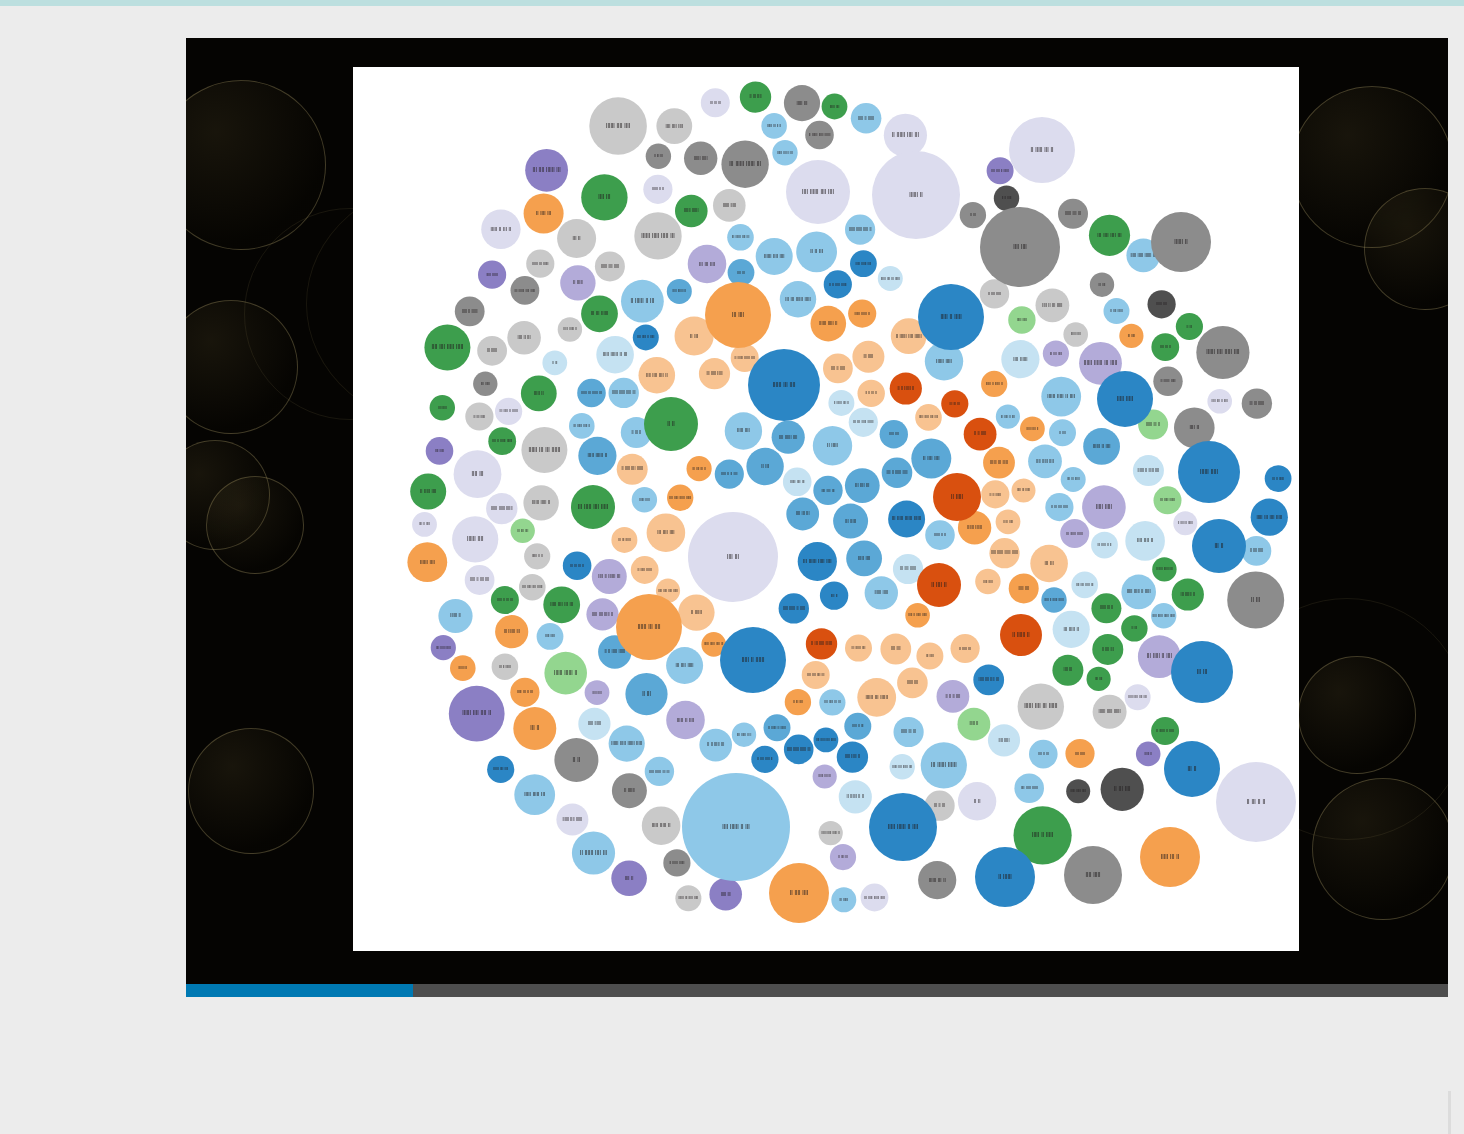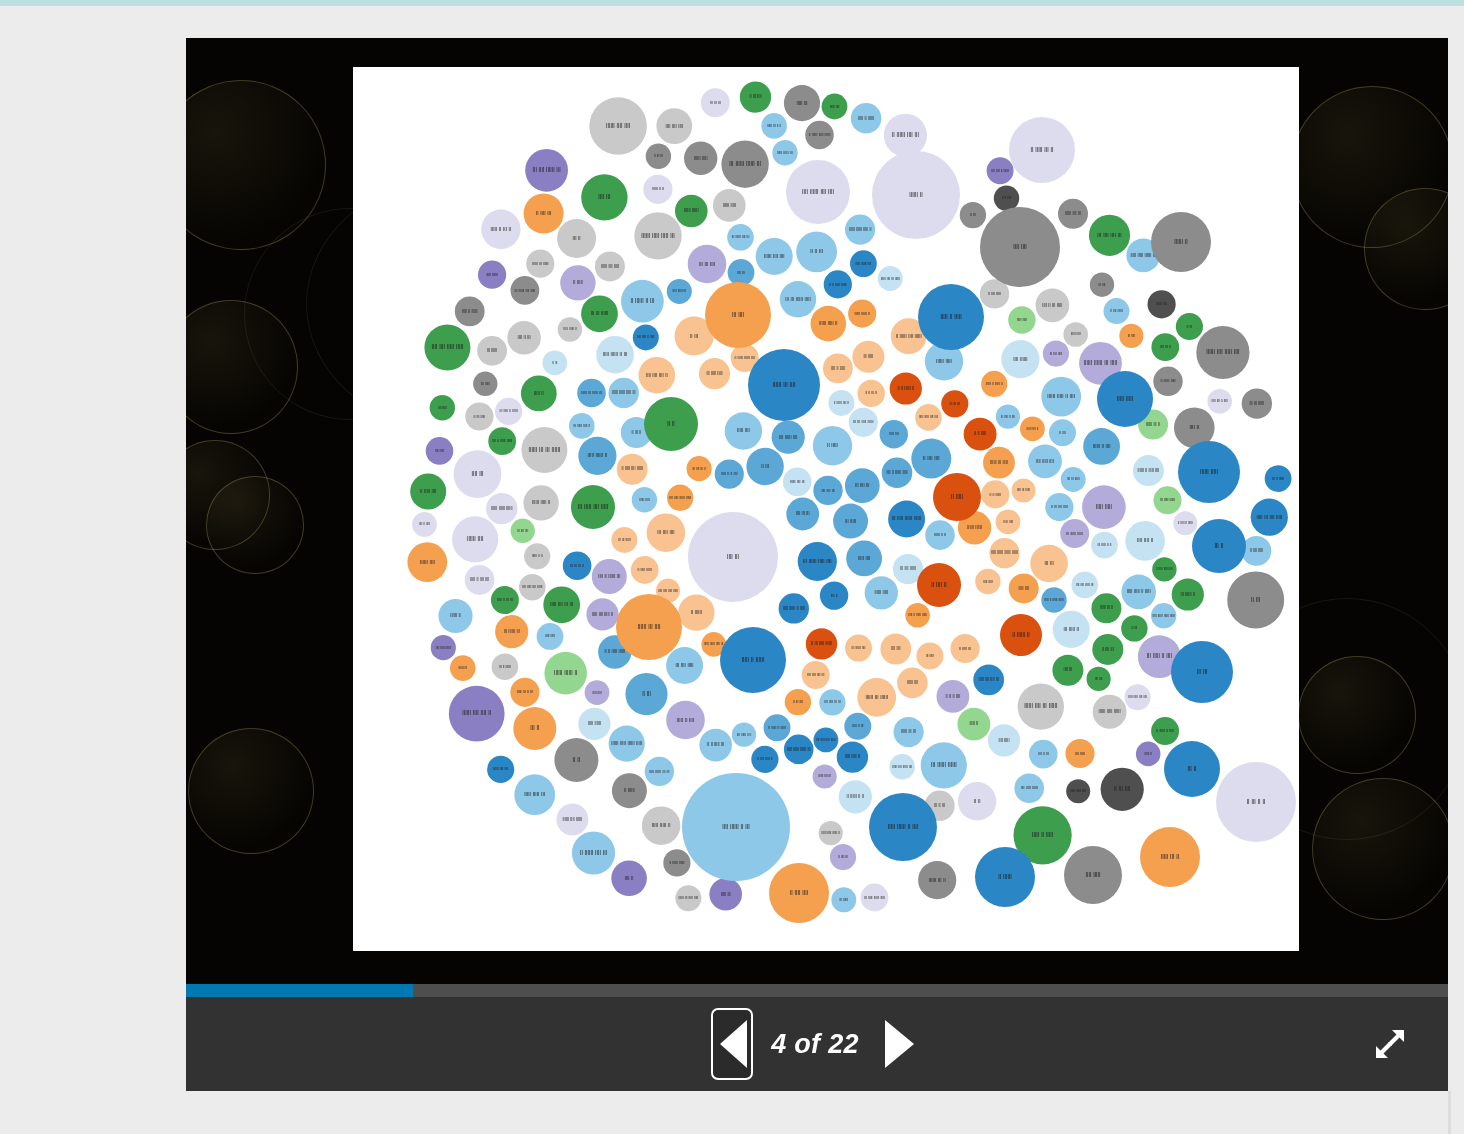--- a/index.html
+++ b/index.html
@@ -801,30 +801,13 @@
           <circle cx="383.0" cy="760.0" r="54.0" fill="#8ec8e8"></circle>
           <text x="383.0" y="760.0" class="bub-label" font-size="6.6">llll llllll ll lll</text>
         </svg>
     </div>
   </div>
 
   <div id="progress-track" style="background: rgb(78, 78, 78);">
     <div id="progress-fill" style="background: rgb(0, 121, 179); width: 18%;"></div>
   </div>
 
-  <div id="toolbar" style="background: rgb(50, 50, 50);">
-    <div id="nav-cluster">
-      <div id="prev-button">
-        <span class="tri-left"></span>
-      </div>
-      <div id="slide-counter">4 of 22</div>
-      <div id="next-button">
-        <span class="tri-right"></span>
-      </div>
-    </div>
-    <div id="fullscreen-button">
-      <svg viewBox="0 0 36 36" width="36" height="36">
-        <path d="M20 4 L32 4 L32 16 L27.5 11.5 L19 20 L16 17 L24.5 8.5 Z" fill="#ffffff"></path>
-        <path d="M16 32 L4 32 L4 20 L8.5 24.5 L17 16 L20 19 L11.5 27.5 Z" fill="#ffffff"></path>
-      </svg>
-    </div>
-  </div>
 </div>
 
 </body></html>

